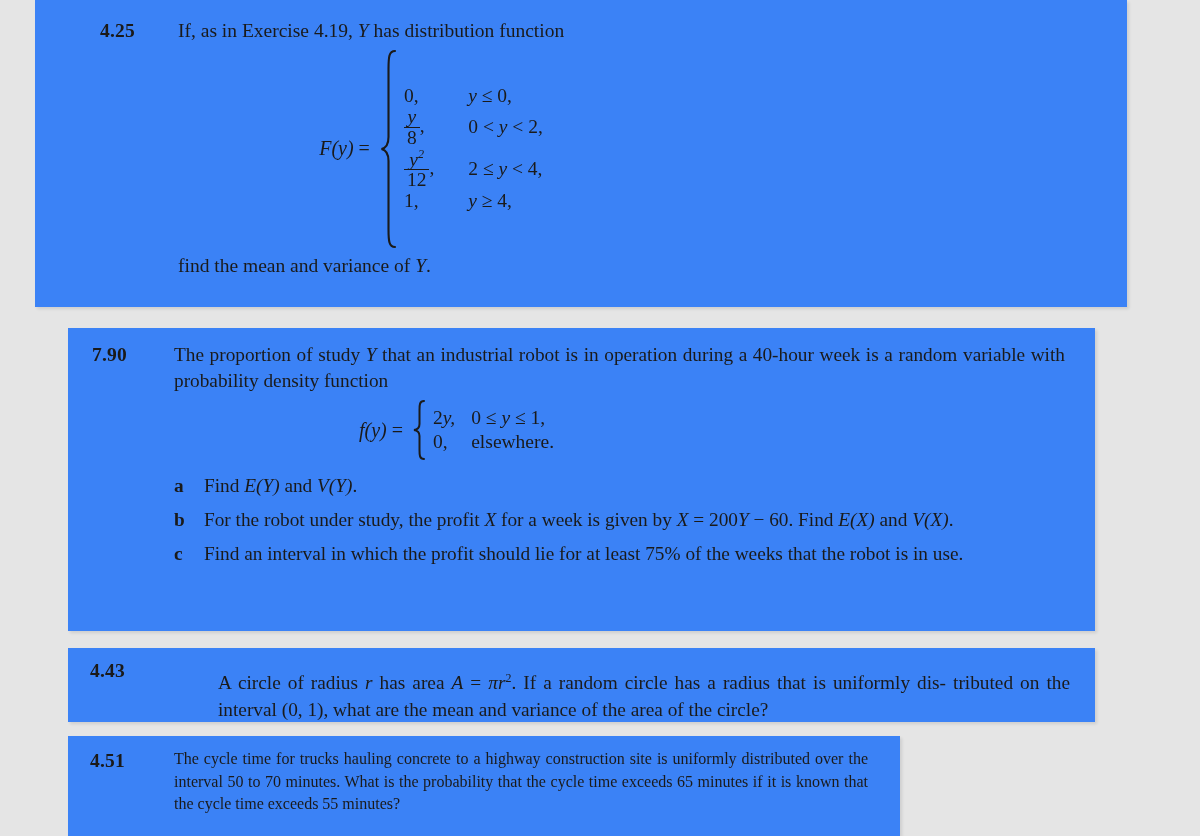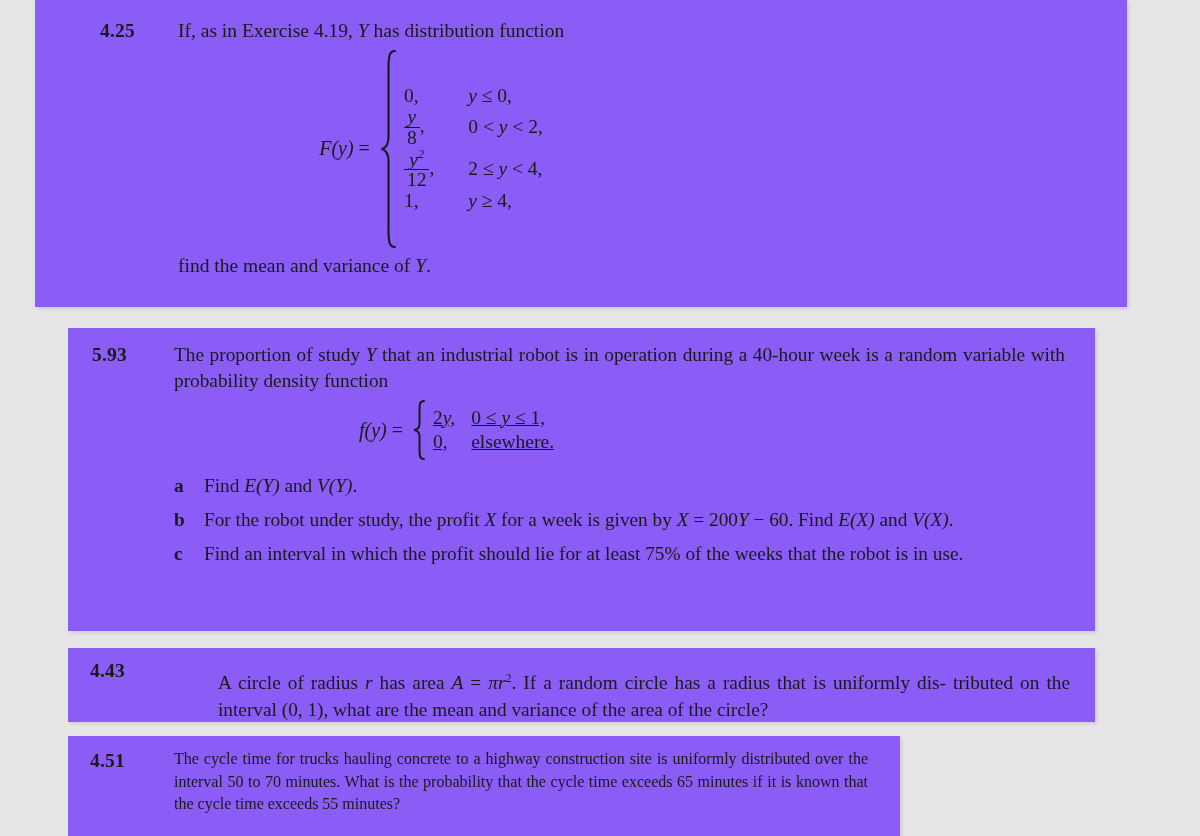--- a/index.html
+++ b/index.html
@@ -16,21 +16,21 @@
     overflow: hidden;
   }
   .page {
     position: relative;
     width: 1200px;
     height: 836px;
   }
 
   .card {
     position: absolute;
-    background: #8b5cf6;
+    background: #3b82f6;
     box-shadow: 2px 2px 3px rgba(0,0,0,0.10);
   }
 
   
   #card-425 { left: 35px;  top: 0px;   width: 1092px; height: 307px; }
   #card-430 { left: 68px;  top: 328px; width: 1027px; height: 303px; }
   #card-443 { left: 68px;  top: 648px; width: 1027px; height: 74px;  }
   #card-451 { left: 68px;  top: 736px; width: 832px; height: 100px; }
 
   
@@ -136,21 +136,21 @@
     margin-top: 6px;
     padding-right: 250px;
   }
   .cases-sm {
     display: grid;
     grid-template-columns: auto auto;
     column-gap: 16px;
     row-gap: 2px;
     align-items: center;
   }
-  .cases-sm .cell { font-size: 19.5px; white-space: nowrap; text-decoration: underline; }
+  .cases-sm .cell { font-size: 19.5px; white-space: nowrap; }
   .cases-sm .cond { font-style: italic; }
   .cases-sm .cond .opnum { font-style: normal; }
   .cases-sm .plain { font-style: normal; }
 
   .subitems {
     padding: 12px 36px 0 106px;
   }
   .subitem {
     display: flex;
     align-items: flex-start;
@@ -245,21 +245,21 @@
     </div>
 
     <div class="closing">
       <span>find the mean and variance of</span>
       <span class="ital">Y</span><span>.</span>
     </div>
   </div>
 
   <div class="card" id="card-430">
     <div class="prob">
-      <div class="prob-num">5.93</div>
+      <div class="prob-num">7.90</div>
       <div class="prob-body">
         <span>The proportion of study</span>
         <span class="ital">Y</span>
         <span>that an industrial robot is in operation during a 40-hour week is a</span>
         <span>random variable with probability density function</span>
       </div>
     </div>
 
     <div class="eq-inline-small">
       <div class="eq-lhs">

